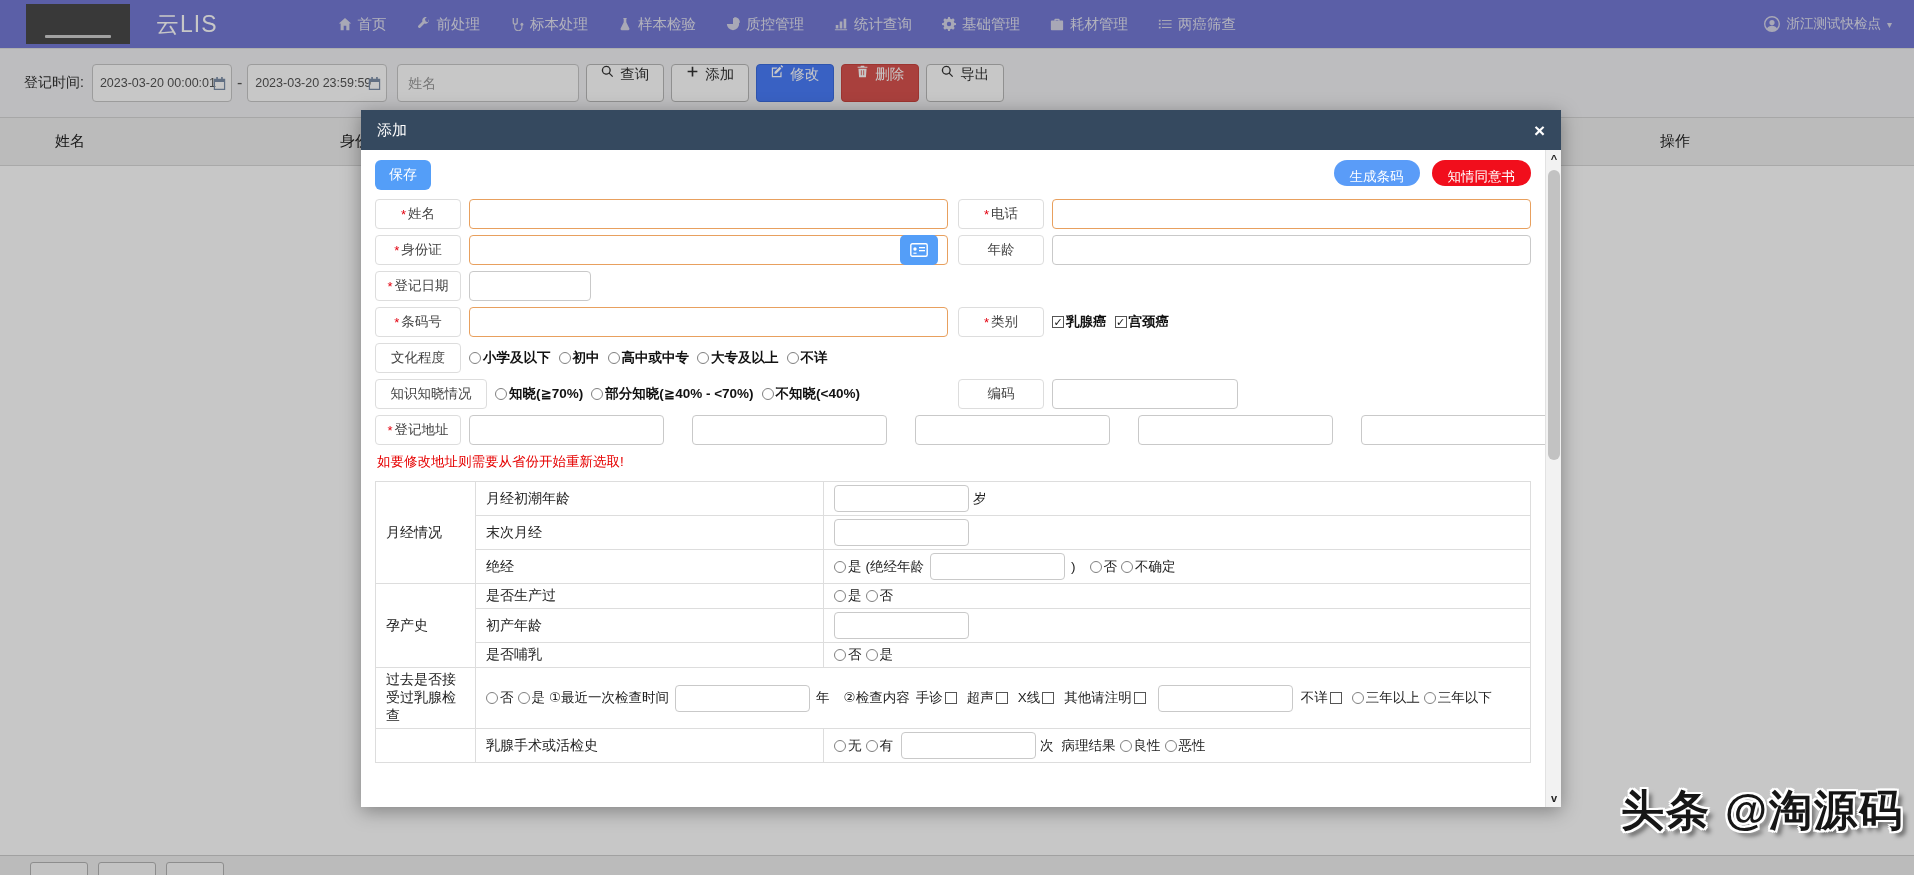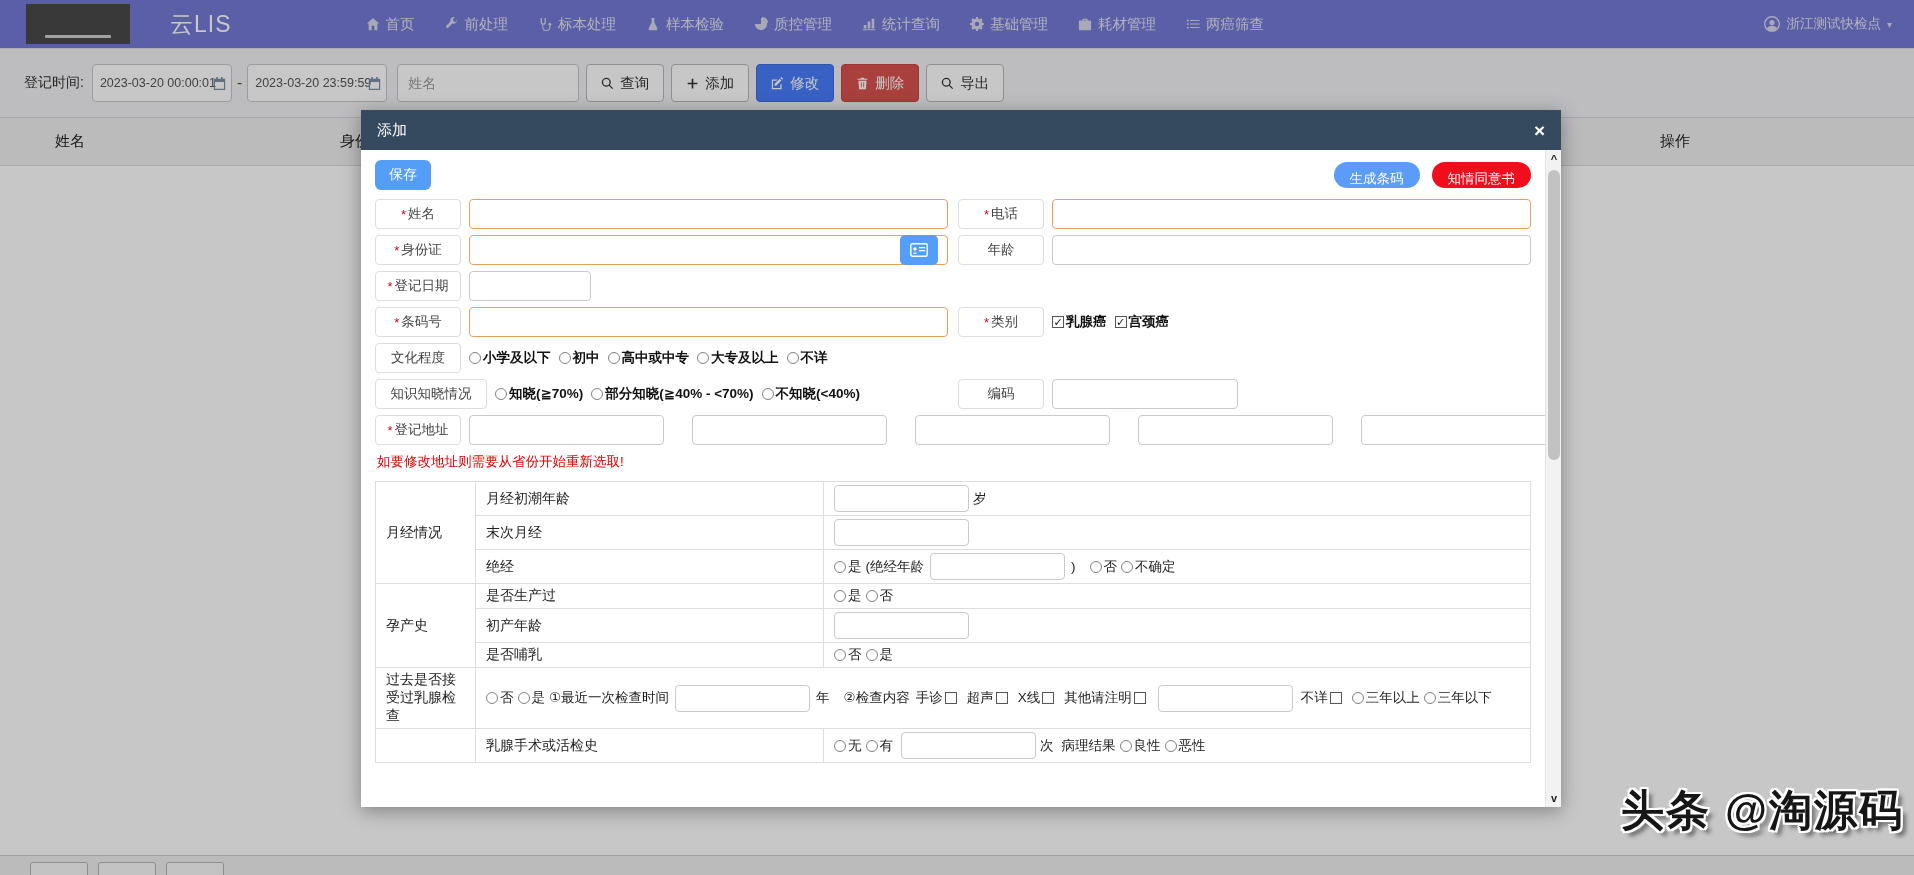--- a/index.html
+++ b/index.html
@@ -1,40 +1,40 @@
 <!DOCTYPE html>
 <html><head>
 <meta charset="utf-8">
 <style>
   * { margin:0; padding:0; box-sizing:border-box; }
   html,body { width:1914px; height:875px; overflow:hidden; font-family:"Liberation Sans","DejaVu Sans",sans-serif; }
   body { position:relative; background:#f4f4f4; }
 
   
-  .navbar { position:absolute; left:0; top:0; width:1914px; height:48px; background:#757ad6; display:flex; align-items:center; z-index:1;gap:14px; }
+  .navbar { position:absolute; left:0; top:0; width:1914px; height:48px; background:#757ad6; display:flex; align-items:center; z-index:1; }
   .logo-box { width:104px; height:40px; margin-left:26px; background:#4a4a4a; display:flex; align-items:flex-end; justify-content:center; padding-bottom:6px; }
   .logo-box .logo-rule { width:66px; height:3px; background:#cfcfcf; border-radius:1px; }
   .brand { color:#ffffff; font-size:23px; margin-left:26px; letter-spacing:1px; }
   .nav-items { display:flex; align-items:center; margin-left:120px; gap:30px; }
   .nav-item { display:flex; align-items:center; gap:6px; color:#e4e4f2; font-size:14.5px; cursor:pointer; white-space:nowrap; }
   .nav-item svg { width:14px; height:14px; fill:#d8d8ea; }
   .nav-user { position:absolute; right:22px; top:0; height:48px; display:flex; align-items:center; gap:6px; color:#e4e4f2; font-size:13.5px; cursor:pointer; }
   .nav-user svg { width:16px; height:16px; fill:#d8d8ea; }
   .caret { font-size:10px; color:#d8d8ea; }
 
   
   .toolbar { position:absolute; left:0; top:48px; width:1914px; height:70px; background:#f3f3f5; border-top:1px solid #e0e0e0; border-bottom:1px solid #d6d6d6; display:flex; align-items:center; padding-left:24px; z-index:1; }
   .tb-label { font-size:14px; color:#333; margin-right:8px; }
   .date-input { position:relative; width:140px; height:38px; background:#fff; border:1px solid #c8c8c8; border-radius:4px; display:flex; align-items:center; padding:0 22px 0 7px; }
   .date-input .val { font-size:12.5px; color:#555; white-space:nowrap; }
   .date-input svg { position:absolute; right:5px; top:12px; width:13px; height:13px; fill:#7d8fa8; }
   .date-sep { margin:0 5px; color:#555; }
   .name-input { width:182px; height:38px; margin-left:10px; background:#fff; border:1px solid #c8c8c8; border-radius:4px; font-size:14px; color:#333; padding:0 10px; font-family:"Liberation Sans",sans-serif; }
   .name-input::placeholder { color:#9a9a9a; }
-  .tb-btn { height:38px; margin-left:7px; border:1px solid #b9b9b9; border-radius:4px; background:#fff; color:#333; font-size:14.5px; display:flex; align-items:center; gap:6px; padding:0 14px; cursor:pointer; font-family:"Liberation Sans",sans-serif; }
+  .tb-btn { height:38px; margin-left:7px; border:1px solid #b9b9b9; border-radius:4px; background:#fff; color:#333; font-size:14.5px; display:flex; gap:6px; padding:0 14px; cursor:pointer; font-family:"Liberation Sans",sans-serif; }
   .tb-btn svg { width:13px; height:13px; fill:#333; }
   .tb-btn.blue { background:#4a7dfa; border-color:#3c6cdf; color:#fff; }
   .tb-btn.blue svg { fill:#fff; }
   .tb-btn.red { background:#d9534f; border-color:#c9443f; color:#fff; }
   .tb-btn.red svg { fill:#fff; }
 
   
   .grid-header { position:absolute; left:0; top:118px; width:1914px; height:48px; background:#f0f0f0; border-bottom:1px solid #d9d9d9; z-index:1; }
   .grid-header .gh { position:absolute; top:14px; font-size:15px; color:#222; }
   .grid-body { position:absolute; left:0; top:166px; width:1914px; height:689px; background:#ffffff; z-index:1; }
@@ -44,21 +44,21 @@
   
   .overlay { position:absolute; inset:0; background:rgba(0,0,0,0.22); z-index:5; }
 
   
   .modal { position:absolute; left:361px; top:110px; width:1200px; height:697px; background:#fff; z-index:10; box-shadow:0 4px 18px rgba(0,0,0,.35); }
   .modal-header { height:40px; background:#35495f; display:flex; align-items:center; padding:0 16px; }
   .modal-title { color:#fff; font-size:15px; }
   .modal-close { margin-left:auto; color:#fff; font-size:19px; font-weight:bold; cursor:pointer; line-height:1; }
   .modal-body { position:relative; height:657px; padding:10px 30px 0 14px; overflow:hidden; }
 
-  .save-row { display:flex; align-items:center; margin-bottom:9px; }
+  .save-row { display:flex; margin-bottom:9px; }
   .btn-save { width:56px; height:30px; background:#549ef8; border:none; border-radius:6px; color:#fff; font-size:14px; cursor:pointer; font-family:"Liberation Sans",sans-serif; }
   .pill-group { margin-left:auto; display:flex; gap:12px; }
   .pill { height:26px; border:none; border-radius:13px; color:#fff; font-size:13.5px; padding:8px 16px; cursor:pointer; font-family:"Liberation Sans",sans-serif; }
   .pill.blue { background:#5a9cf8; }
   .pill.red { background:#f10e1c; }
 
   .frow { display:flex; gap:10px; margin-bottom:6px; }
   .fcol { flex:1; display:flex; align-items:center; gap:8px; min-width:0; }
   .flabel { min-width:86px; height:30px; border:1px solid #ddd; border-radius:4px; background:#fff; display:flex; align-items:center; justify-content:center; font-size:13.5px; color:#444; padding:0 6px; white-space:nowrap; }
   .flabel.wide { min-width:112px; }

